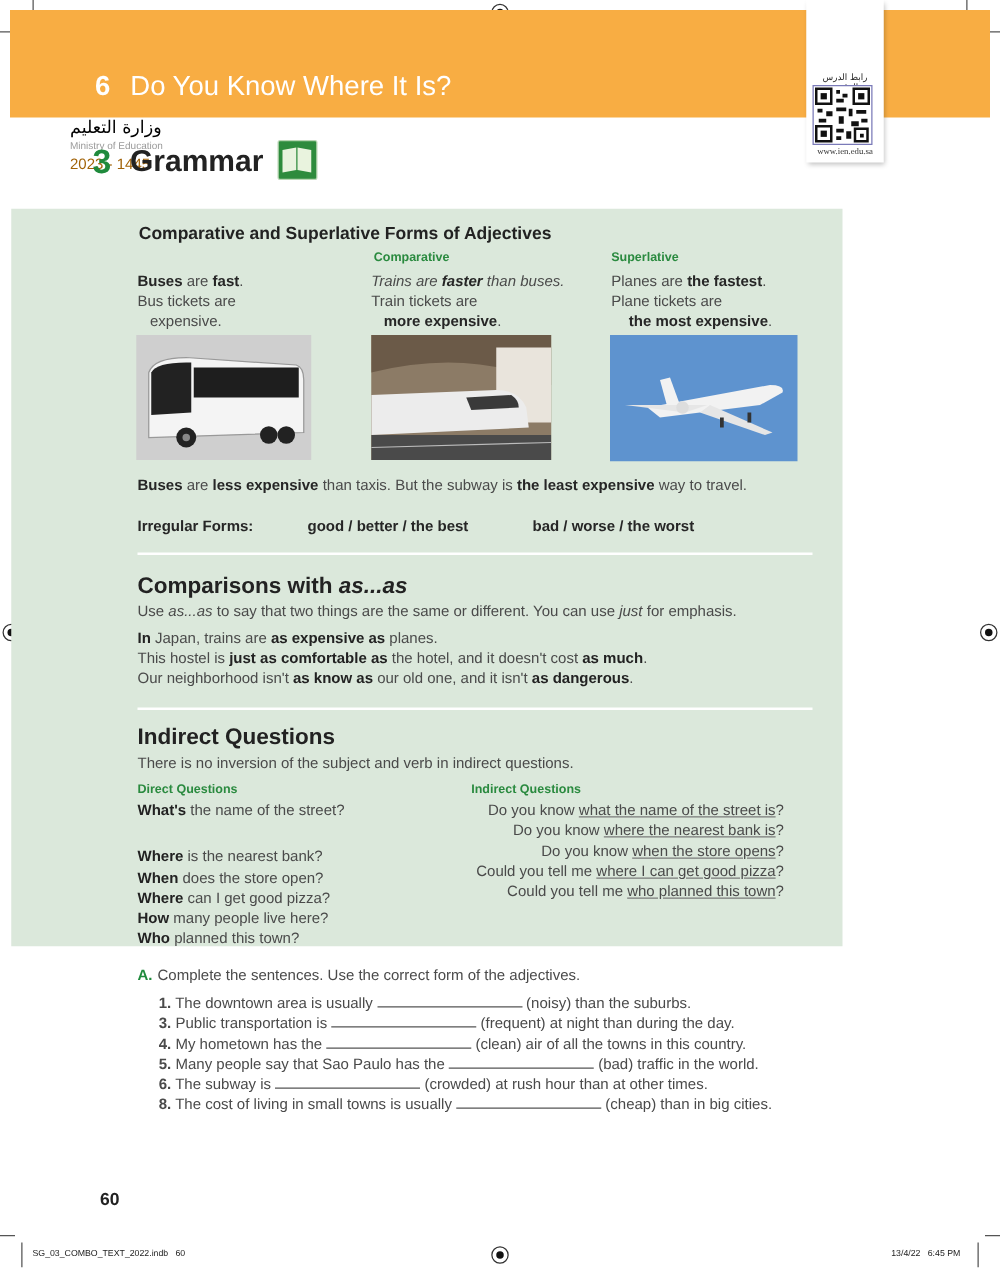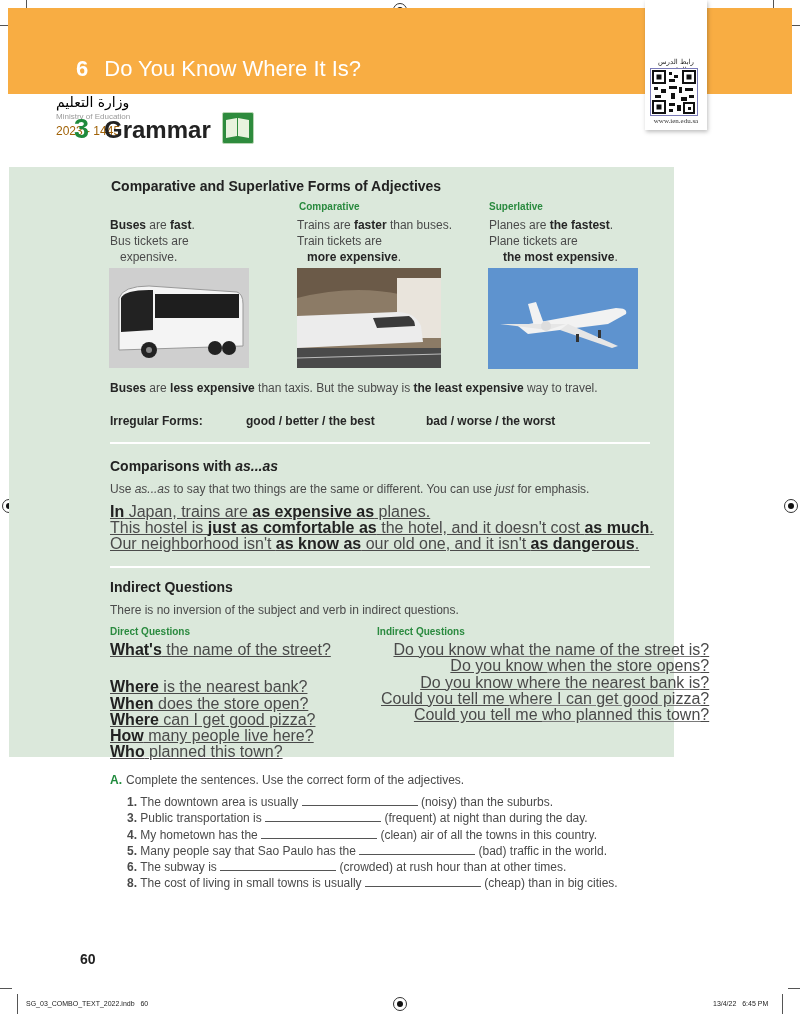--- a/index.html
+++ b/index.html
@@ -21,23 +21,23 @@
   .book-icon { left:222px; top:112px; width:30px; height:30px; background:#2e8b3d; border:1px solid #b9d6b4; border-radius:2px; }
   .book-icon .pg { position:absolute; top:6px; width:11px; height:18px; background:#e9f3de; }
   
   .gbox { left:9px; top:167px; width:665px; height:590px; background:#dbe8db; }
   .h-main { left:111px; top:178px; font-size:14px; font-weight:bold; color:#222; }
   .col-head { font-size:10px; font-weight:bold; color:#2a8a3f; }
   .line { font-size:12px; color:#4a4a4a; white-space:nowrap; }
   .line b { color:#262626; }
   .img { border:0; }
   .sep { left:110px; height:2px; width:540px; background:#ffffff; }
-  .h-sub { font-size:14px; font-weight:bold; color:#222;text-align:center; }
+  .h-sub { font-size:18px; font-weight:bold; color:#222;text-align:center; }
   .u { text-decoration:underline; text-decoration-color:#7a7a7a; }
-  .ex { font-size:16px; color:#4a4a4a; white-space:nowrap;text-decoration:underline; }
+  .ex { font-size:12px; color:#4a4a4a; white-space:nowrap; }
   .ex b { color:#222; }
   .exA { font-size:12px; color:#4a4a4a; white-space:nowrap; }
   .exA .letter { color:#1f8a3c; font-weight:bold; margin-right:4px; }
   .pageno { left:80px; top:951px; font-size:14px; font-weight:bold; color:#222; }
   .foot { font-size:7px; color:#222; }
   .crop { background:#555; }
   .reg { width:12px; height:12px; border-radius:50%; border:1px solid #333; background:#fff; }
   .reg::after { content:""; position:absolute; left:3px; top:3px; width:6px; height:6px; background:#111; border-radius:50%; }
 </style>
 </head>
@@ -104,21 +104,21 @@
 <div class="abs gbox"></div>
 <div class="abs h-main">Comparative and Superlative Forms of Adjectives</div>
 
 <div class="abs line" style="left:110px;top:218px;">
   <b>Buses</b><span> are </span><b>fast</b><span>.</span>
 </div>
 <div class="abs line" style="left:110px;top:234px;">Bus tickets are</div>
 <div class="abs line" style="left:120px;top:250px;">expensive.</div>
 
 <div class="abs col-head" style="left:299px;top:201px;">Comparative</div>
-<div class="abs line" style="left:297px;top:218px;">
+<div class="abs line" style="left:297px;top:218px;font-style:italic;">
   <span>Trains are </span><b>faster</b><span> than buses.</span>
 </div>
 <div class="abs line" style="left:297px;top:234px;">Train tickets are</div>
 <div class="abs line" style="left:307px;top:250px;">
   <b>more expensive</b><span>.</span>
 </div>
 
 <div class="abs col-head" style="left:489px;top:201px;">Superlative</div>
 <div class="abs line" style="left:489px;top:218px;">
   <span>Planes are </span><b>the fastest</b><span>.</span>
@@ -197,22 +197,22 @@
   <div class="ex" style="height:16.3px;"><b>What's</b><span> the name of the street?</span></div>
   <div class="ex" style="height:16.3px;margin-top:21px;"><b>Where</b><span> is the nearest bank?</span></div>
   <div class="ex" style="height:16.3px;"><b>When</b><span> does the store open?</span></div>
   <div class="ex" style="height:16.3px;"><b>Where</b><span> can I get good pizza?</span></div>
   <div class="ex" style="height:16.3px;"><b>How</b><span> many people live here?</span></div>
   <div class="ex" style="height:16.3px;"><b>Who</b><span> planned this town?</span></div>
 </div>
 
 <div class="abs" style="left:381px;top:641px;text-align:right;">
   <div class="ex" style="height:16.3px;"><span>Do you know </span><span class="u">what the name of the street is</span><span>?</span></div>
+  <div class="ex" style="height:16.3px;"><span>Do you know </span><span class="u">where the nearest bank is</span><span>?</span></div>
   <div class="ex" style="height:16.3px;"><span>Do you know </span><span class="u">when the store opens</span><span>?</span></div>
-  <div class="ex" style="height:16.3px;"><span>Do you know </span><span class="u">where the nearest bank is</span><span>?</span></div>
   <div class="ex" style="height:16.3px;"><span>Could you tell me </span><span class="u">where I can get good pizza</span><span>?</span></div>
   <div class="ex" style="height:16.3px;"><span>Could you tell me </span><span class="u">who planned this town</span><span>?</span></div>
 </div>
 
 <div class="abs exA" style="left:110px;top:773px;">
   <span class="letter">A.</span><span>Complete the sentences. Use the correct form of the adjectives.</span>
 </div>
 <div class="abs" style="left:127px;top:795px;">
   <div class="exA" style="height:16.3px;"><b>1.</b> <span>The downtown area is usually </span><span style="display:inline-block;width:116px;border-bottom:1px solid #555;height:10px;"></span><span> (noisy) than the suburbs.</span></div>
   <div class="exA" style="height:16.3px;"><b>3.</b> <span>Public transportation is </span><span style="display:inline-block;width:116px;border-bottom:1px solid #555;height:10px;"></span><span> (frequent) at night than during the day.</span></div>

